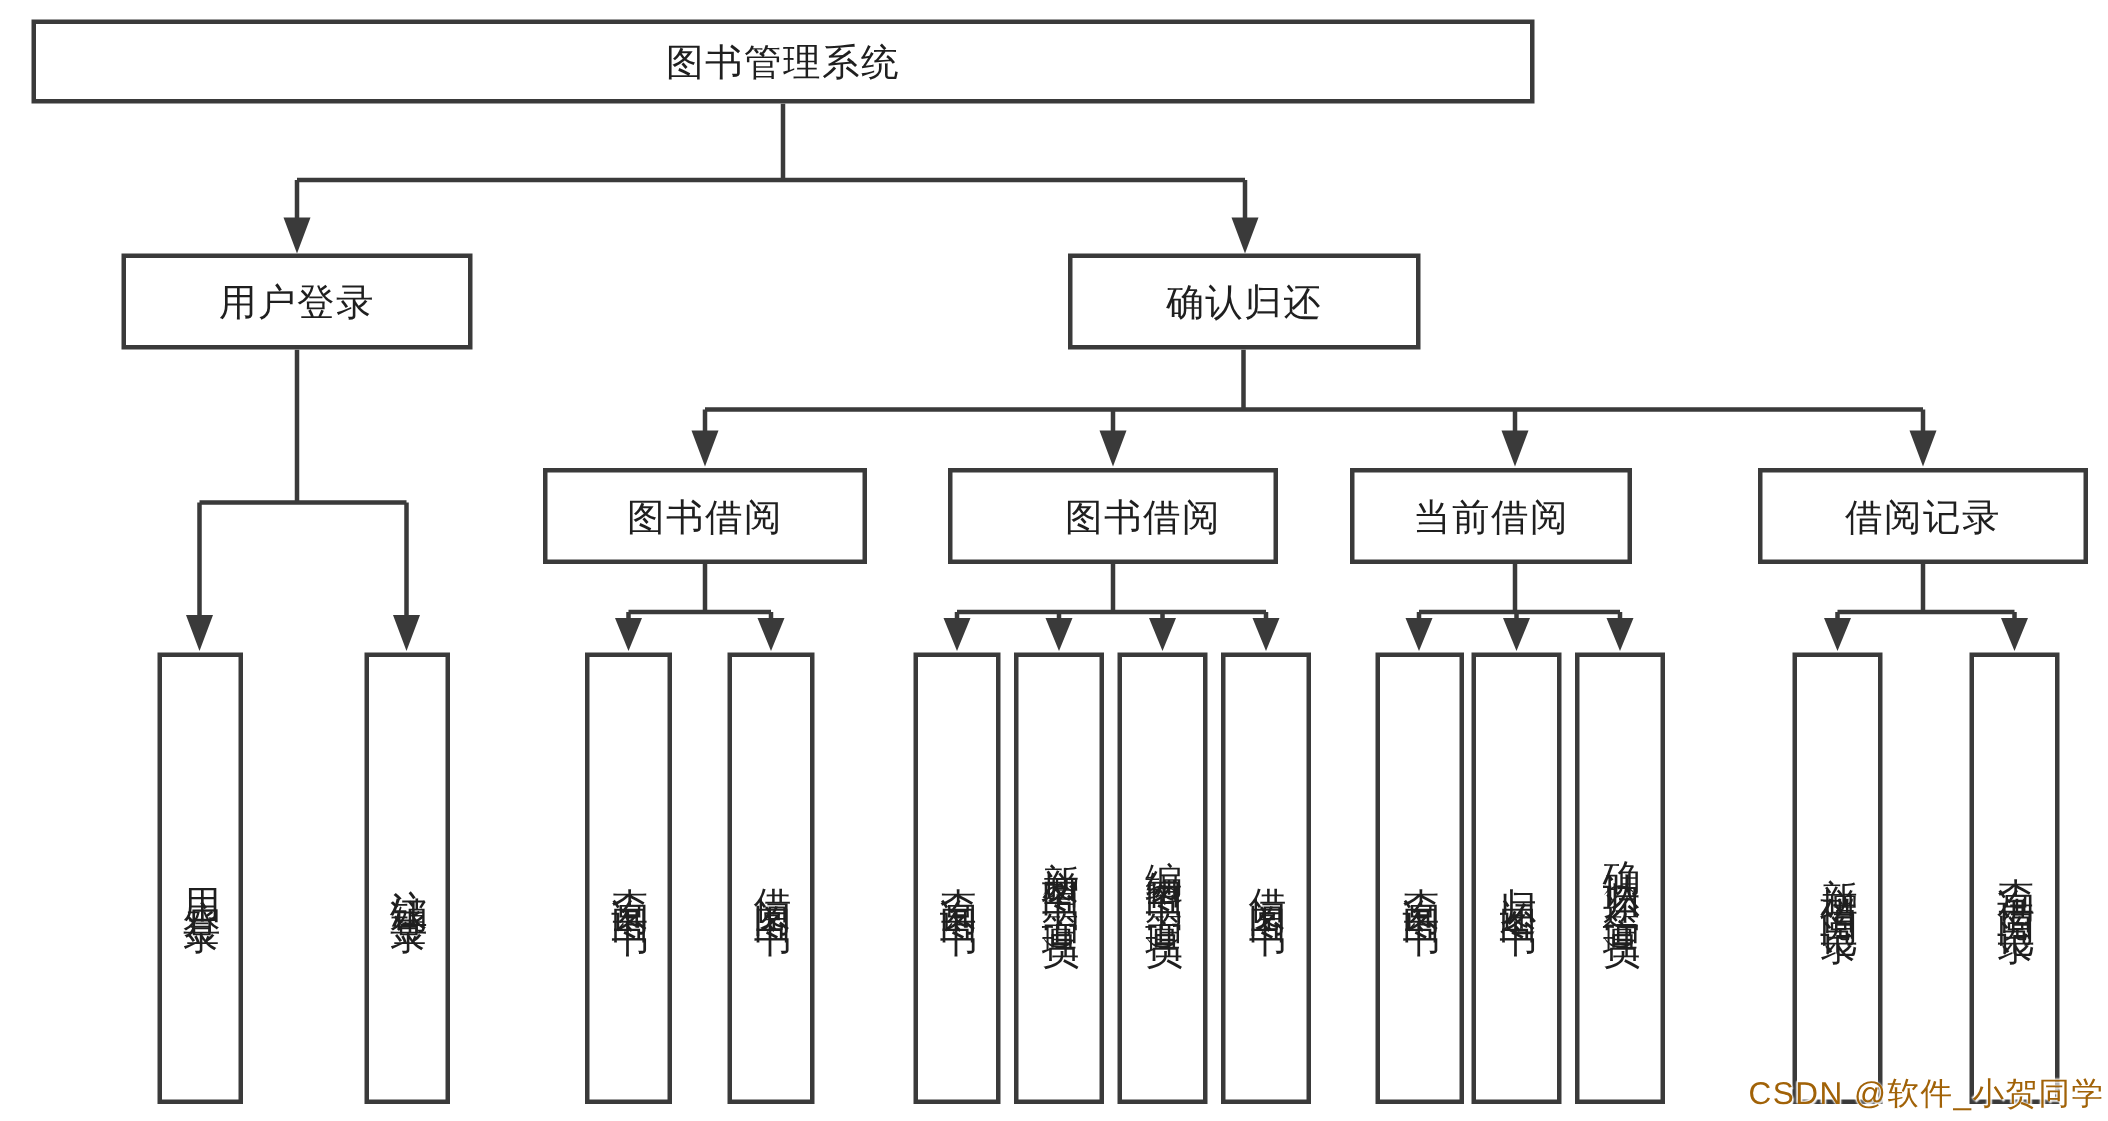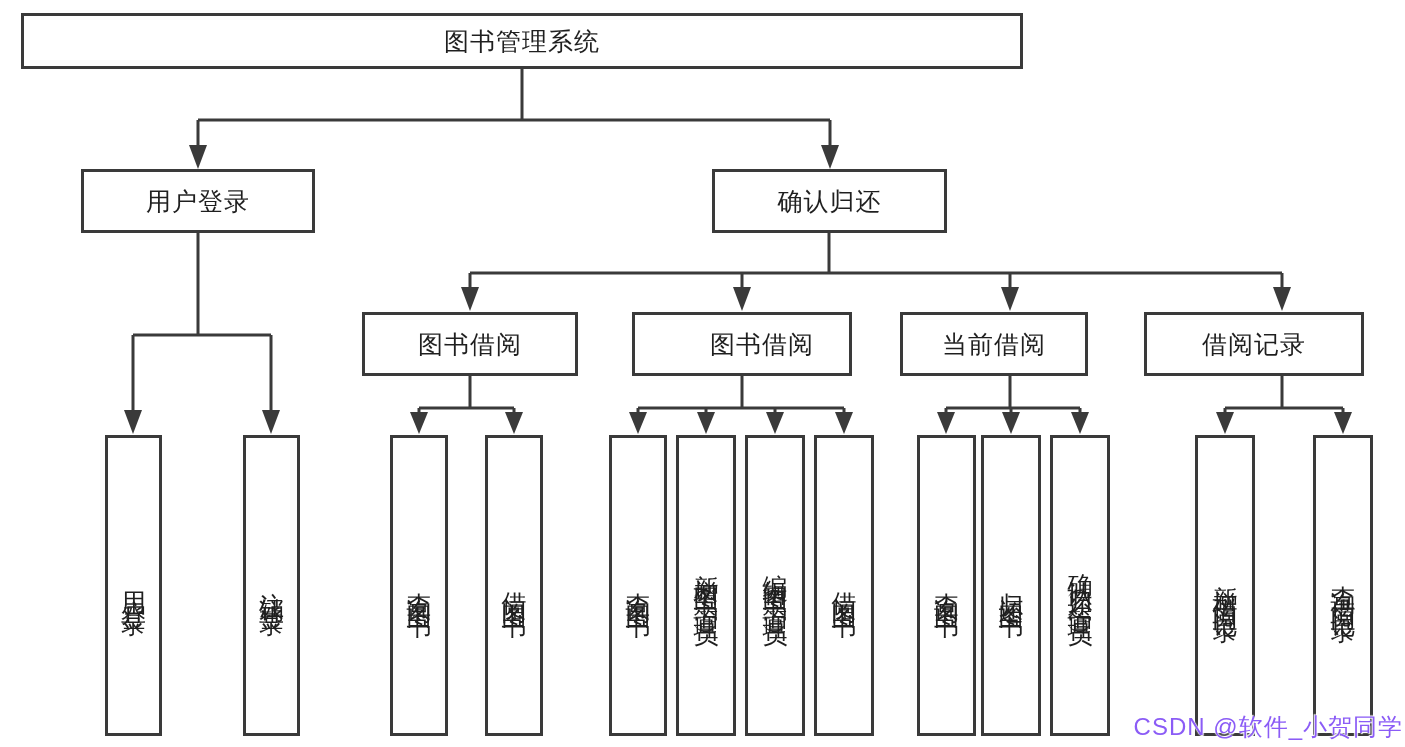--- a/index.html
+++ b/index.html
@@ -42,22 +42,22 @@
   .box-v .vtext {
     writing-mode: vertical-rl;
     line-height: 1;
     letter-spacing: 7px;
     white-space: nowrap;
   }
   .watermark {
     position: absolute;
     right: 2px;
     bottom: 4px;
-    font-size: 24px;
-    color: #8b5cf6;
+    font-size: 21px;
+    color: #a16207;
     text-shadow: 0 0 2px #ffffff, 1px 1px 1px #ffffff, -1px -1px 1px #ffffff;
     letter-spacing: 1px;
   }
 </style>
 </head>
 <body>
 
 <div class="canvas">
 
   <svg class="connectors" width="1405" height="747" viewBox="0 0 1405 747" xmlns="http://www.w3.org/2000/svg">
@@ -117,21 +117,21 @@
 
   <div class="node box-h" style="left:362px; top:312px; width:216px; height:64px;">
     <span>图书借阅</span>
   </div>
   <div class="node box-h" style="left:632px; top:312px; width:220px; height:64px;padding-left:40px;">
     <span>图书借阅</span>
   </div>
   <div class="node box-h" style="left:900px; top:312px; width:188px; height:64px;">
     <span>当前借阅</span>
   </div>
-  <div class="node box-h" style="left:1144px; top:312px; width:220px; height:64px;">
+  <div class="node box-h" style="left:1172px; top:312px; width:220px; height:64px;">
     <span>借阅记录</span>
   </div>
 
   <div class="node box-v" style="left:105px; top:435px; width:57px; height:301px;">
     <span class="vtext">用户登录</span>
   </div>
   <div class="node box-v" style="left:243px; top:435px; width:57px; height:301px;">
     <span class="vtext">注销登录</span>
   </div>
 

